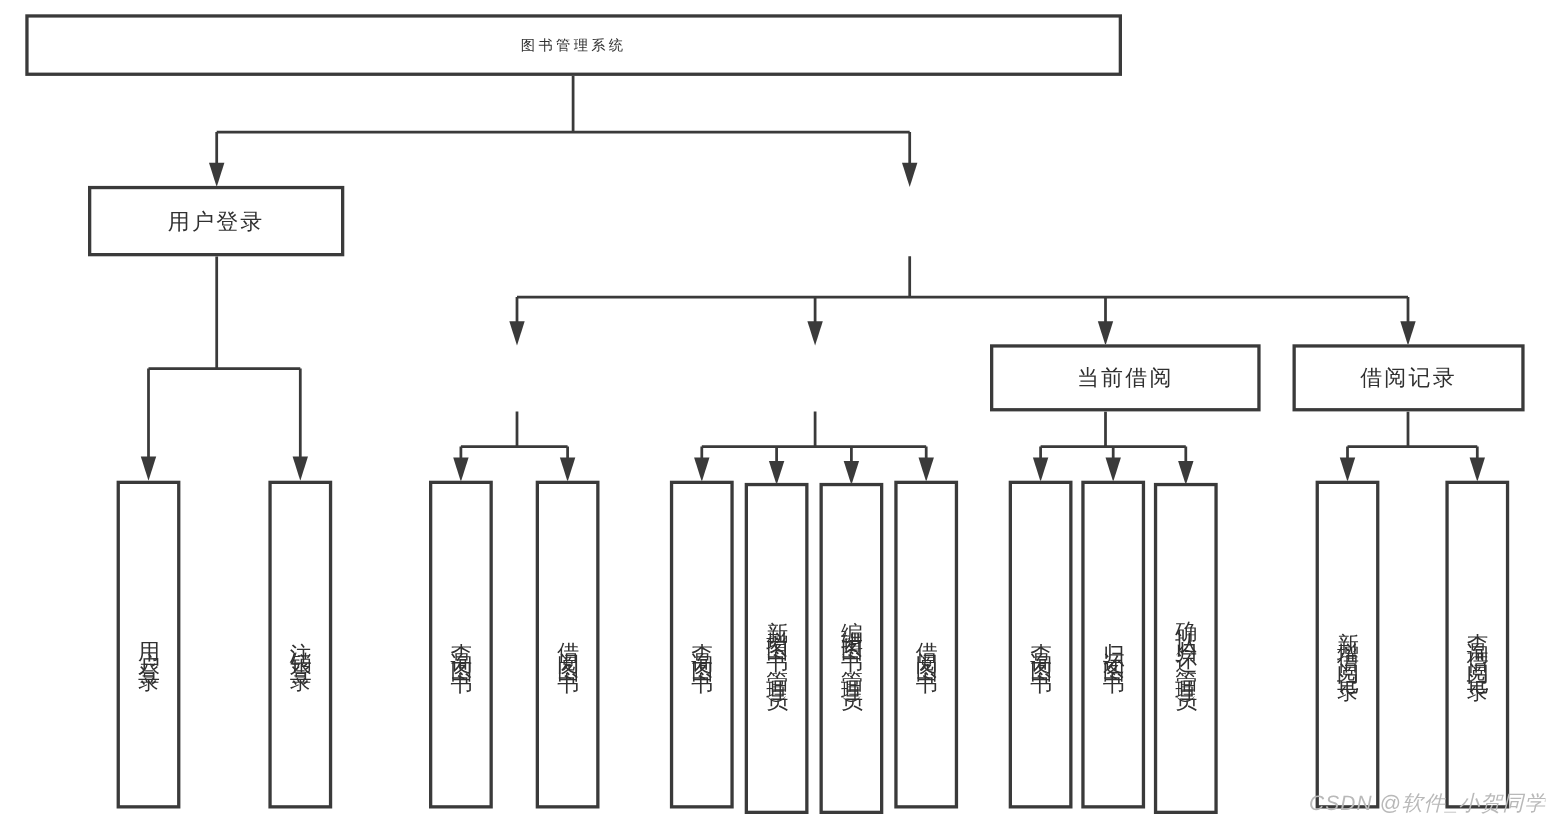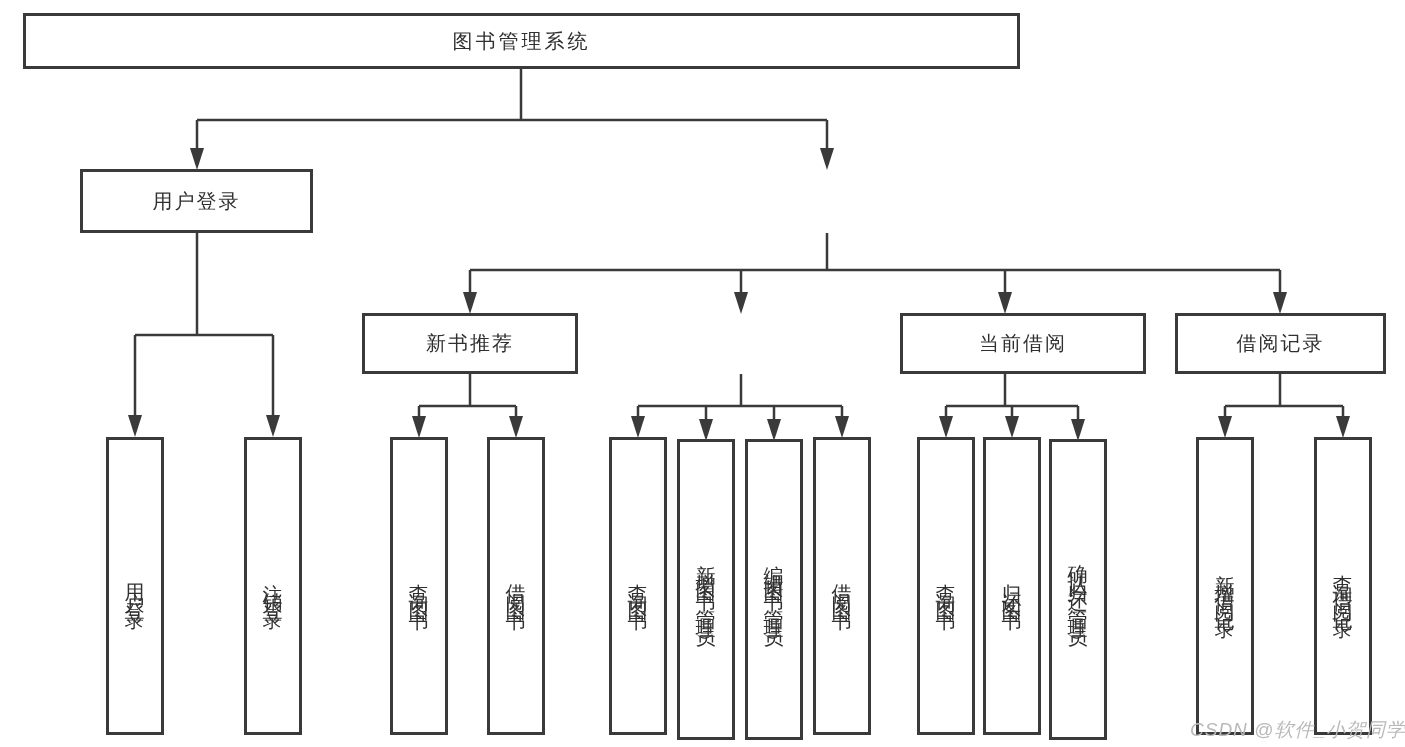--- a/index.html
+++ b/index.html
@@ -26,21 +26,21 @@
     border: 3px solid var(--line, #3a3a3a);
     background: #ffffff;
     display: flex;
     align-items: center;
     justify-content: center;
     color: var(--text, #303030);
     font-size: 20px;
     letter-spacing: 2px;
     z-index: 2;
   }
-  .hbox.root { font-size: 20px; letter-spacing: 3px; }
+  .hbox.root { font-size: 13px; letter-spacing: 3px; }
   .leaf {
     position: absolute;
     box-sizing: border-box;
     top: 437px;
     width: 58px;
     height: 298px;
     border: 3px solid var(--line, #3a3a3a);
     background: #ffffff;
     display: flex;
     align-items: center;
@@ -120,23 +120,20 @@
   </svg>
 
   <div class="hbox root" style="left:23px; top:13px; width:997px; height:56px;">
     <span>图书管理系统</span>
   </div>
 
   <div class="hbox" style="left:80px; top:169px; width:233px; height:64px;">
     <span>用户登录</span>
   </div>
 
-  <div class="hbox" style="left:362px; top:313px; width:216px; height:61px;">
-    <span>新书推荐</span>
-  </div>
   <div class="hbox" style="left:900px; top:313px; width:246px; height:61px;">
     <span>当前借阅</span>
   </div>
   <div class="hbox" style="left:1175px; top:313px; width:211px; height:61px;">
     <span>借阅记录</span>
   </div>
 
   <div class="leaf" style="left:106px;">
     <span class="vtext">用户登录</span>
   </div>

